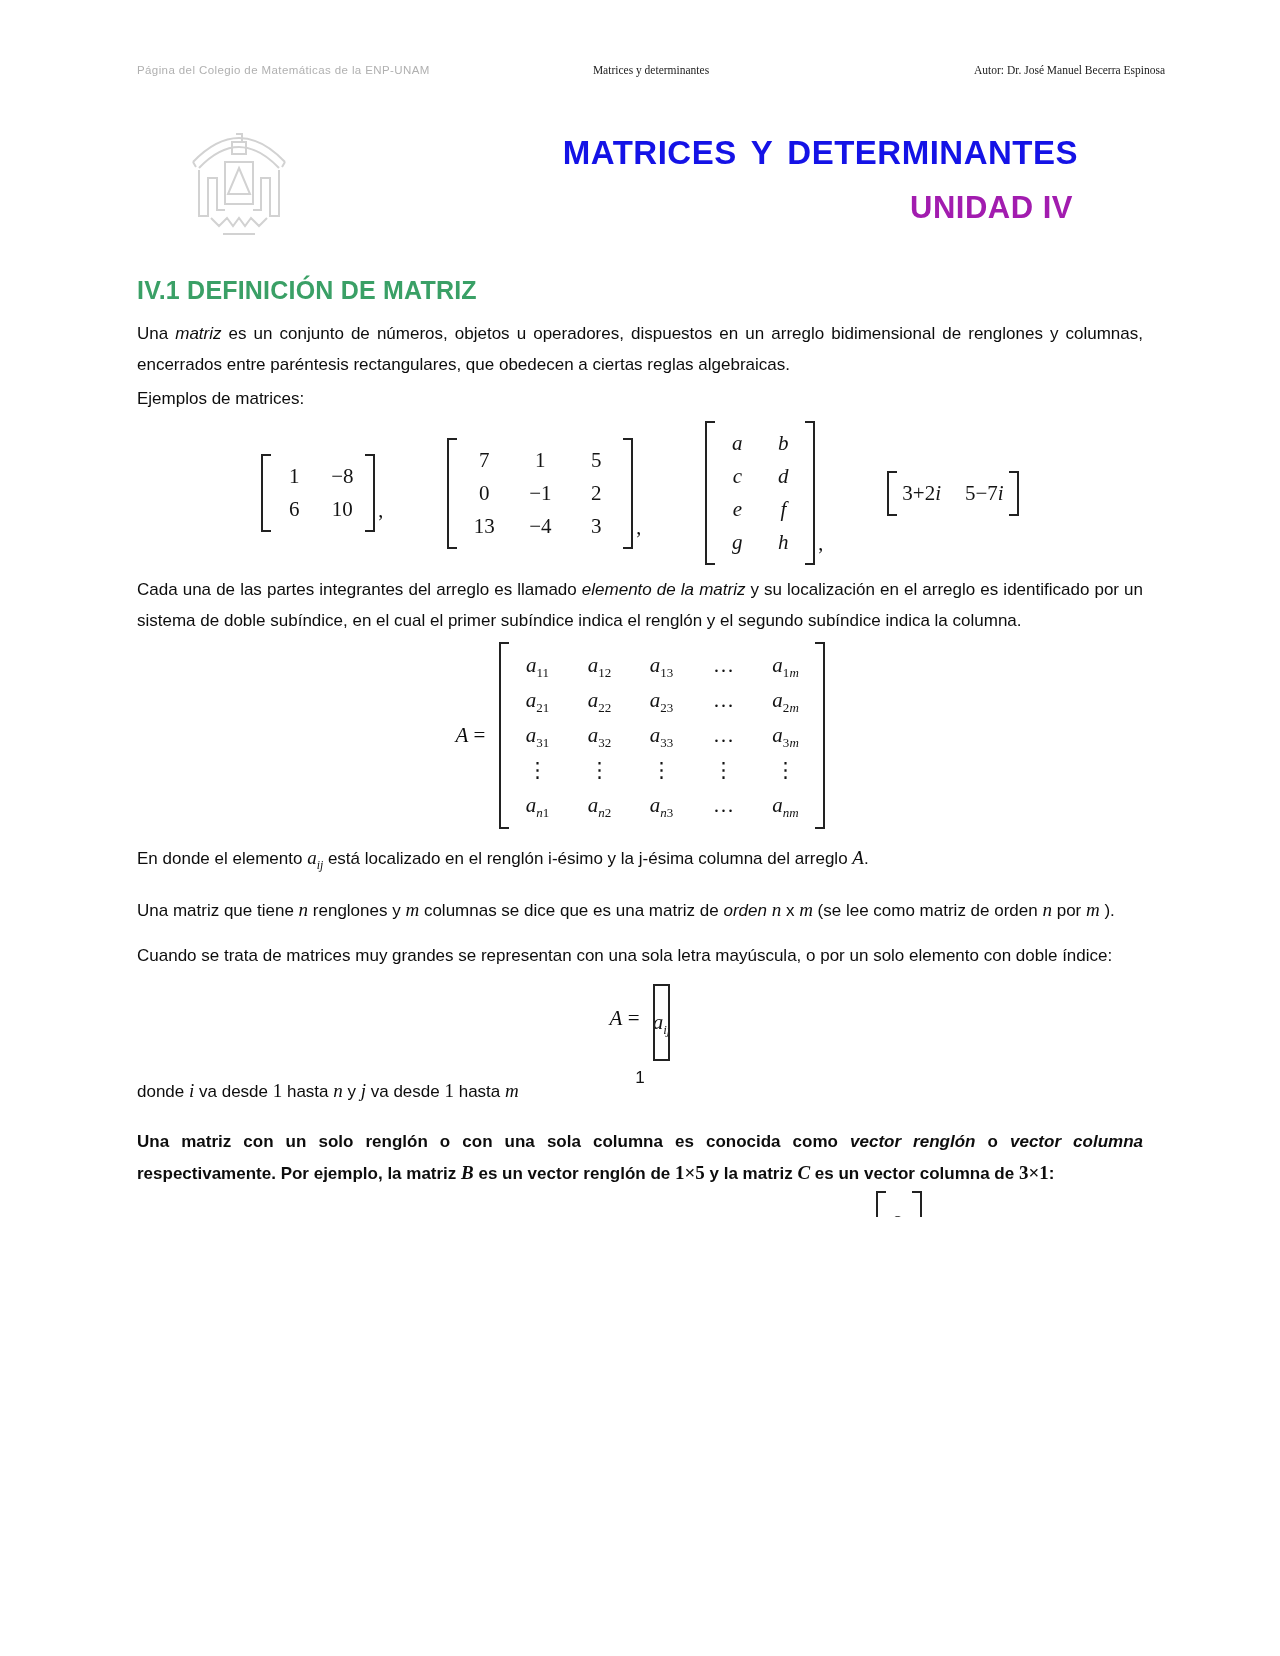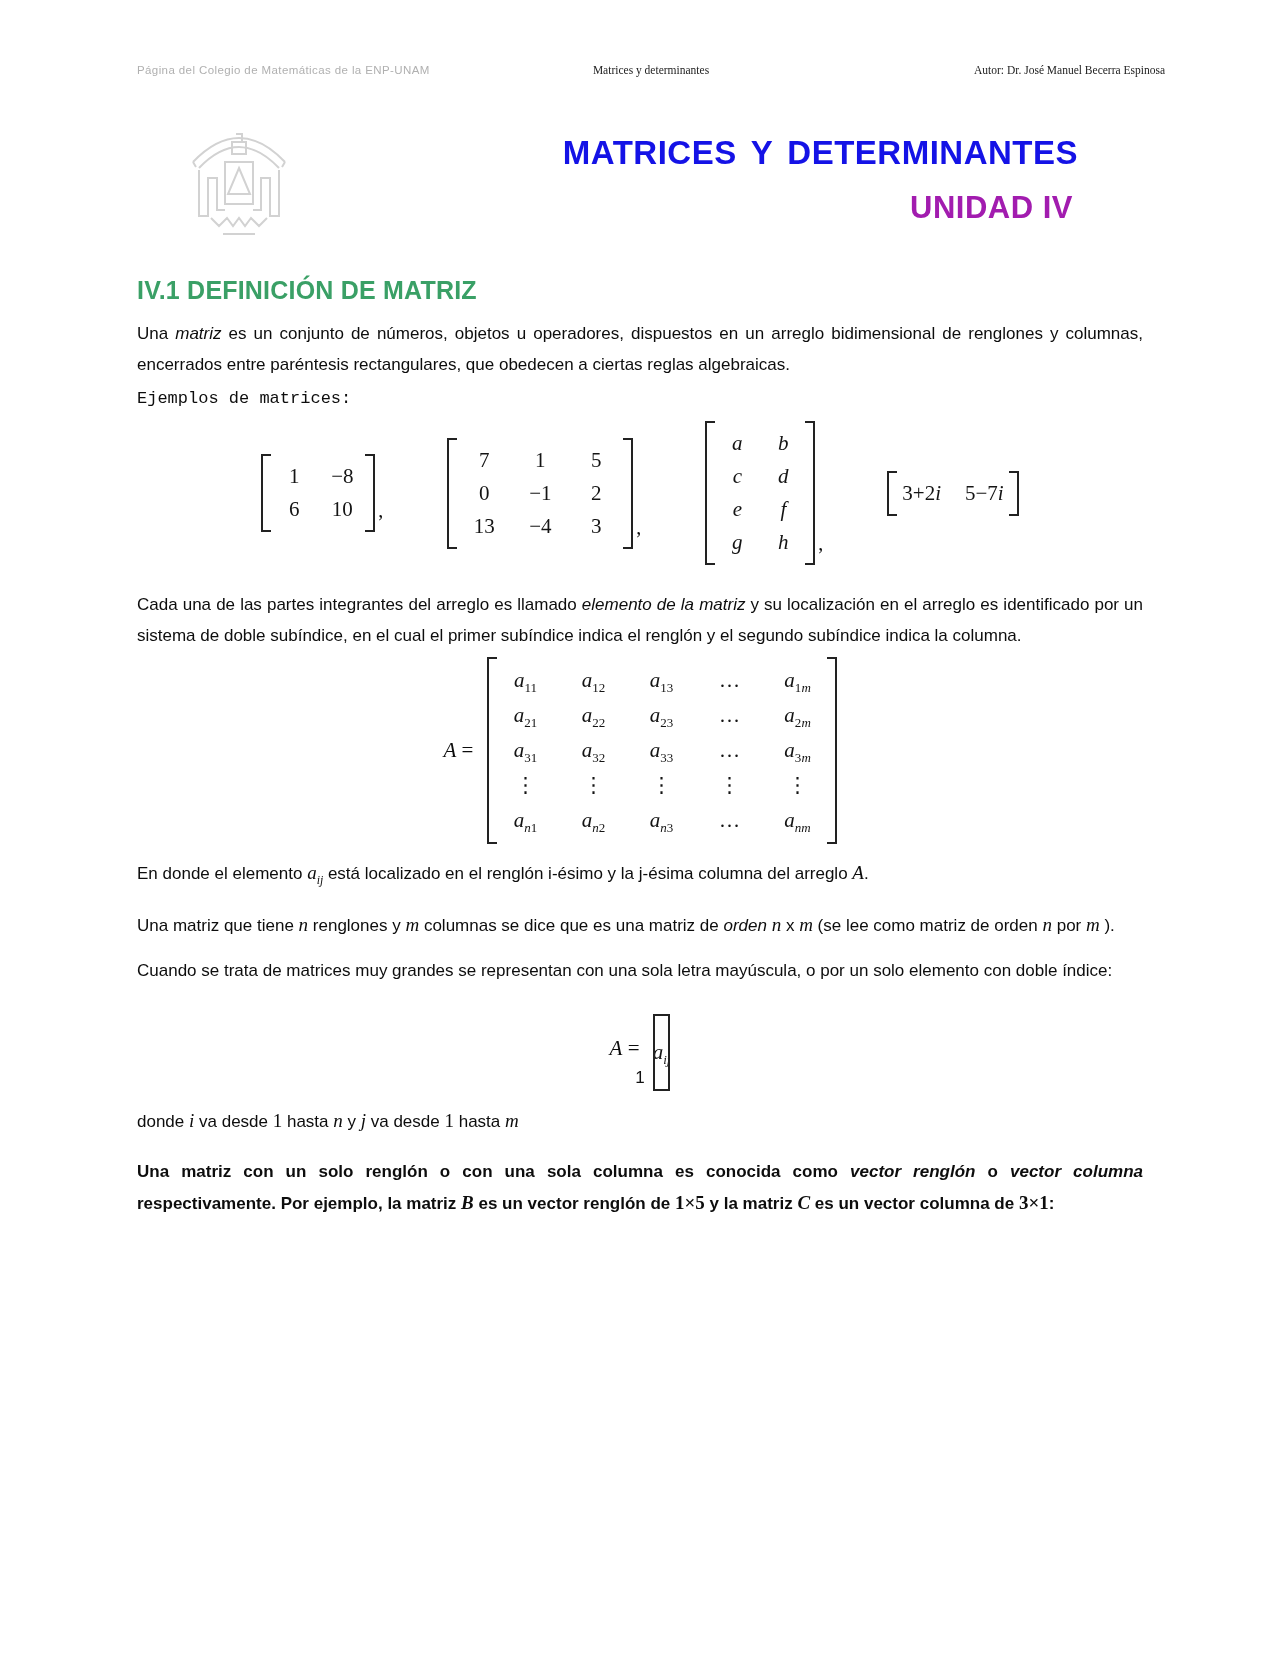--- a/index.html
+++ b/index.html
@@ -35,34 +35,34 @@
        border:2px solid #222;border-left:none;}
   .mrow{display:flex;justify-content:center;align-items:baseline;gap:12px;padding:4px 0;}
   .mcell{text-align:center;}
   .mcell i{font-style:italic;}
   .cw36 .mcell{min-width:36px;}
   .cw44 .mcell{min-width:44px;}
   .cw34 .mcell{min-width:34px;}
   .cw48 .mcell{min-width:48px;}
   .cw30 .mcell{min-width:30px;}
   .rowvec .mrow{gap:24px;justify-content:center;}
-  .big .mrow{padding:5px 0;gap:20px;}
+  .big .mrow{padding:5px 0;gap:14px;}
   .tallrows .mrow{padding:10px 0;}
   .mats{display:flex;align-items:center;justify-content:center;gap:64px;margin:3px 0 0;min-height:152px;}
   .mgroup{display:inline-flex;align-items:flex-end;}
   .mgroup.vcenter{align-items:center;}
   .mcomma{font-family:"Liberation Serif",serif;font-size:20px;padding:0 0 10px 3px;}
   .formula-row{display:flex;justify-content:center;align-items:center;}
   .fa{margin-top:6px;}
   .faij{margin-top:8px;padding:22px 0;}
   .mlhs{font-family:"Liberation Serif",serif;font-size:21px;margin-right:8px;white-space:pre;}
   .mlhs .mi,.mlhs .mu{font-size:21px;}
   .bc-row{display:flex;justify-content:center;align-items:center;gap:175px;margin-top:2px;transform:translateX(-14px);}
   .pagenum{position:absolute;left:0;right:0;bottom:129px;text-align:center;font-size:17px;color:#111;}
-  .mt3{margin-top:3px;font-family:Liberation Mono, monospace;}.mt5{margin-top:20px;}.mt13{margin-top:13px;}.mt14{margin-top:14px;}
+  .mt3{margin-top:3px;}.mt5{margin-top:5px;}.mt13{margin-top:13px;}.mt14{margin-top:14px;}
   .mt19{margin-top:19px;font-weight:bold;}.mt20{margin-top:20px;}
 </style>
 </head>
 <body>
 
 <div class="page">
 
   <div class="hdr">
     <span class="hdr-left">Página del Colegio de Matemáticas de la ENP-UNAM</span>
     <span class="hdr-center">Matrices y determinantes</span>

